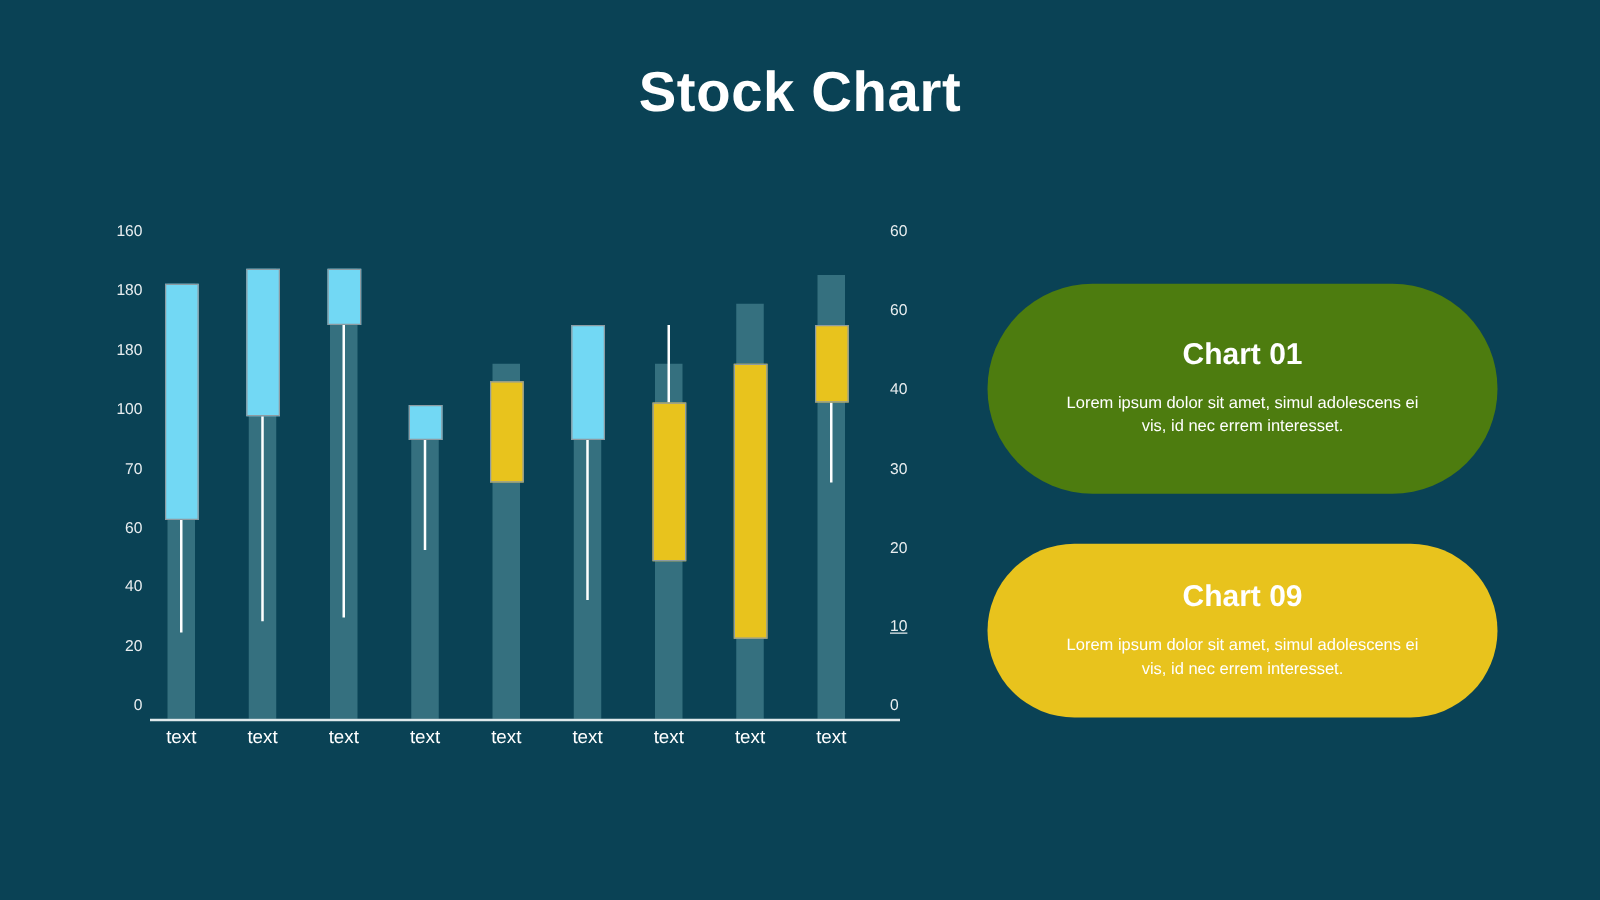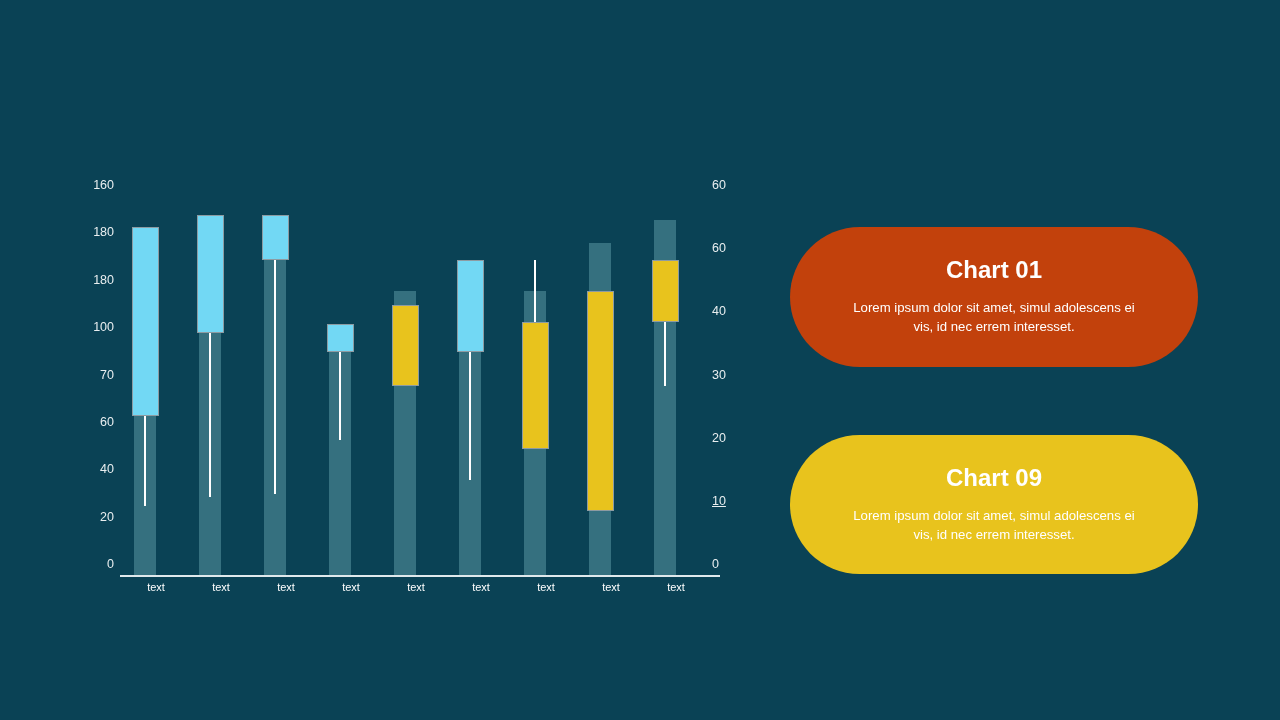--- a/index.html
+++ b/index.html
@@ -58,54 +58,54 @@
   .wick{
     position:absolute;
     width:1.6px;
     background:#ffffff;
   }
   .tick-text{
     position:absolute;
     top:385px;
     width:100%;
     text-align:center;
-    font-size:11px;
+    font-size:15px;
     color:#ffffff;
     white-space:nowrap;
-    margin-left:11px;
   }
 
   
   .card{
     position:absolute;
     box-sizing:border-box;
     border-radius:90px;
     display:flex;
     flex-direction:column;
     align-items:center;
     justify-content:center;
     padding:14px 60px 16px;
   }
-  #card-1{left:790px;top:227px;width:408px;height:140px;background:#c2410c;}
+  #card-1{left:790px;top:227px;width:408px;height:168px;background:#4d7c0f;}
   #card-2{left:790px;top:435px;width:408px;height:139px;background:#e8c31d;}
   .card-title{
     font-size:24px;font-weight:bold;color:#ffffff;
     margin-bottom:14px;line-height:28px;
   }
   .card-body{
     font-size:13.2px;color:#ffffff;text-align:center;
     line-height:19px;
     max-width:300px;
   }
 </style>
 </head>
 <body>
 
 <div id="stage">
 
+  <div id="page-title">Stock Chart</div>
 
   <div id="chart">
 
     <div id="axis-left">
         <div class="axis-label left" style="bottom: 0px;">0</div>
         <div class="axis-label left" style="bottom: 47.375px;">20</div>
         <div class="axis-label left" style="bottom: 94.75px;">40</div>
         <div class="axis-label left" style="bottom: 142.125px;">60</div>
         <div class="axis-label left" style="bottom: 189.5px;">70</div>
         <div class="axis-label left" style="bottom: 236.875px;">100</div>

